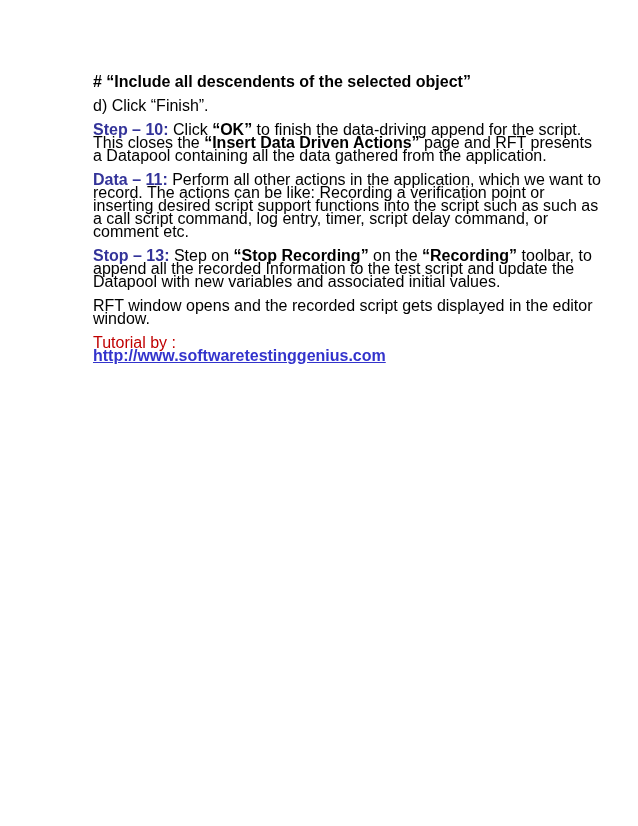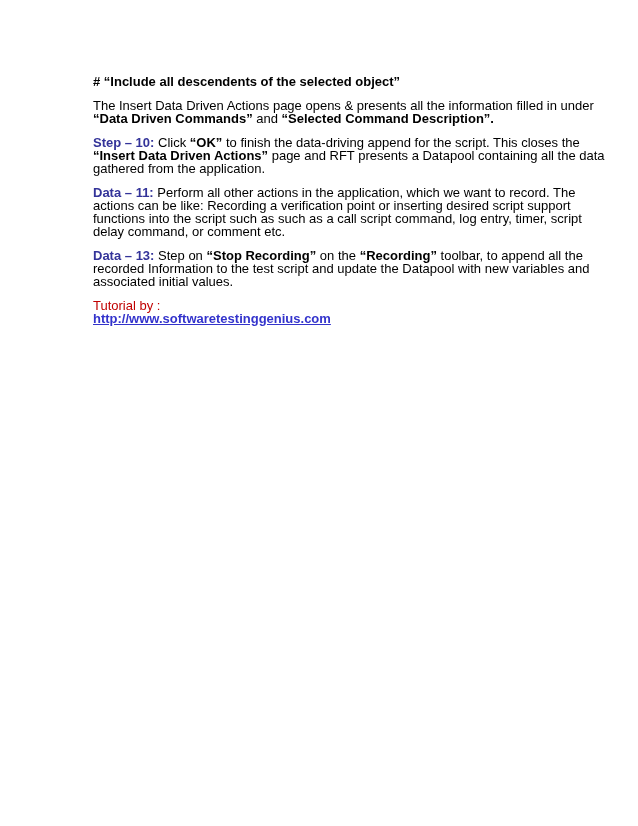--- a/index.html
+++ b/index.html
@@ -15,21 +15,21 @@
     color: #000000;
   }
   .page {
     position: absolute;
     left: 93px;
     top: 75px;
     width: 512px;
   }
   .para {
     margin: 0 0 11px 0;
-    font-size: 13px;
+    font-size: 16px;
     line-height: 13px;
     color: #000000;
   }
   .para.tight {
     margin-bottom: 0;
   }
   .b {
     font-weight: bold;
   }
   .step {
@@ -47,28 +47,29 @@
     cursor: pointer;
   }
 </style>
 </head>
 <body style="background: rgb(255, 255, 255);">
 
 <div class="page">
 
   <p class="para"><span class="b"># “Include all descendents of the selected object”</span></p>
 
+  <p class="para"><span>d) Click “Finish”.</span></p>
 
-  <p class="para"><span>The Insert Data Driven Actions page opens &amp; presents all the information filled in under </span><span class="b">“Data Driven Commands”</span><span> and </span><span class="b">“Selected Command Description”.</span></p>
 
   <p class="para"><span class="step">Step – 10:</span><span> Click </span><span class="b">“OK”</span><span> to finish the data-driving append for the script. This closes the </span><span class="b">“Insert Data Driven Actions”</span><span> page and RFT presents a Datapool containing all the data gathered from the application.</span></p>
 
   <p class="para"><span class="step">Data – 11:</span><span> Perform all other actions in the application, which we want to record. The actions can be like: Recording a verification point or inserting desired script support functions into the script such as such as a call script command, log entry, timer, script delay command, or comment etc.</span></p>
 
 
-  <p class="para"><span class="step">Data – 13:</span><span> Step on </span><span class="b">“Stop Recording”</span><span> on the </span><span class="b">“Recording”</span><span> toolbar, to append all the recorded Information to the test script and update the Datapool with new variables and associated initial values.</span></p>
+  <p class="para"><span class="step">Stop – 13:</span><span> Step on </span><span class="b">“Stop Recording”</span><span> on the </span><span class="b">“Recording”</span><span> toolbar, to append all the recorded Information to the test script and update the Datapool with new variables and associated initial values.</span></p>
 
+  <p class="para"><span>RFT window opens and the recorded script gets displayed in the editor window.</span></p>
 
   <p class="para tight"><span class="red">Tutorial by :</span></p>
 
   <p class="para tight"><a class="link">http://www.softwaretestinggenius.com</a></p>
 
 </div>
 
 </body></html>

